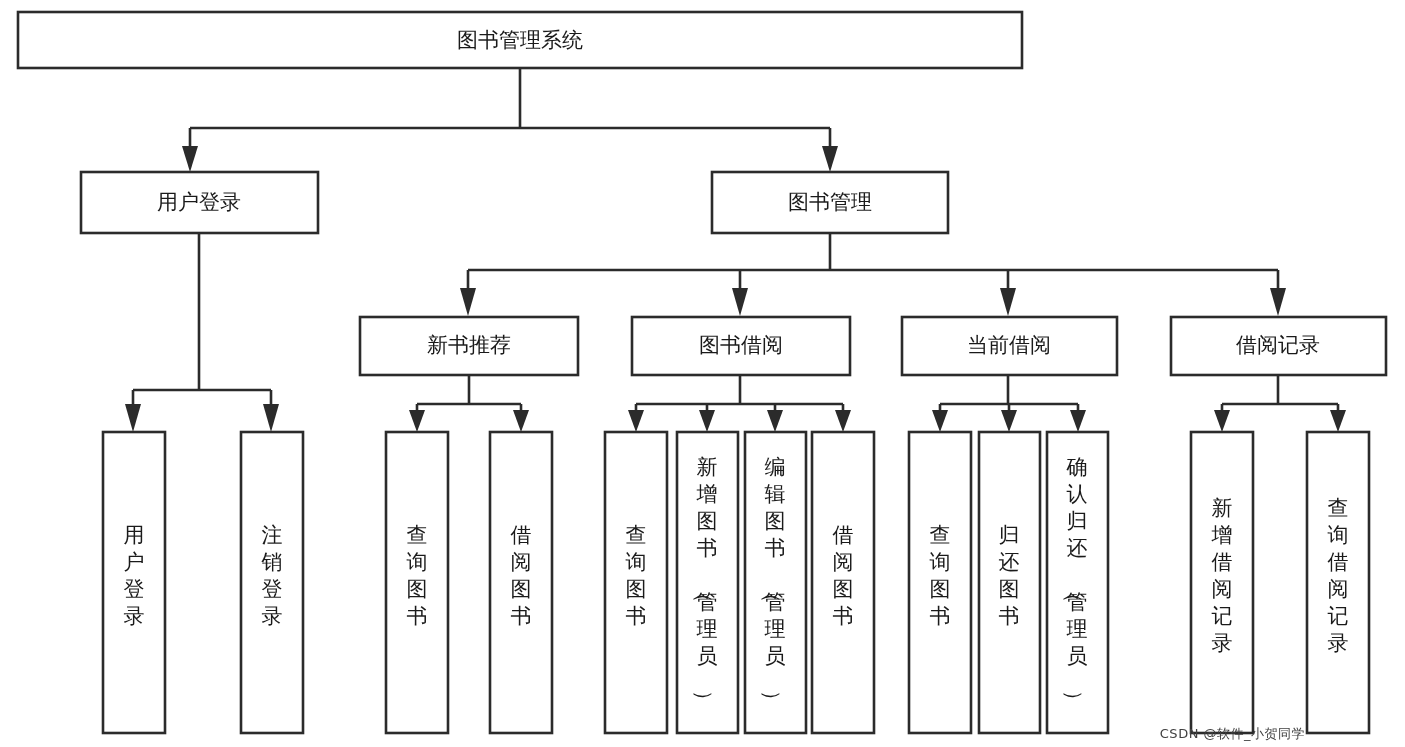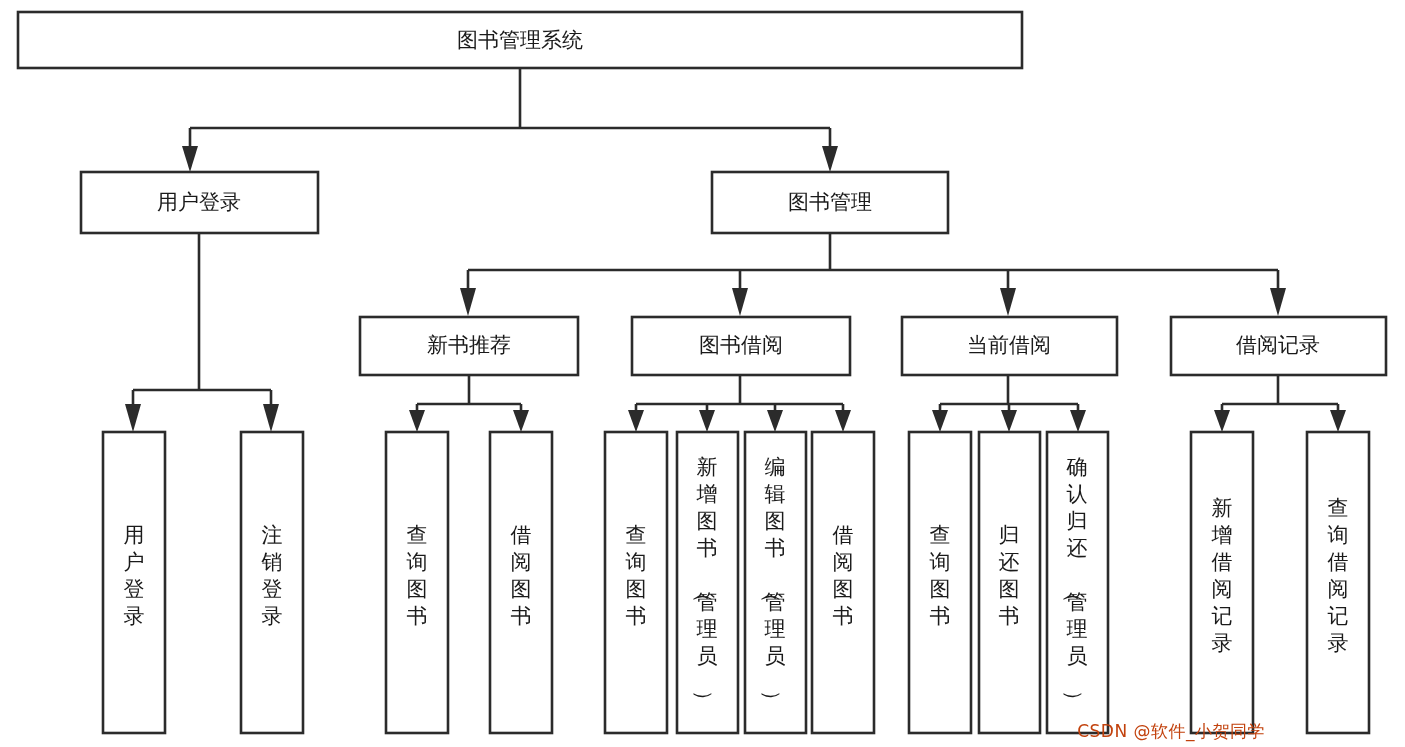--- a/index.html
+++ b/index.html
@@ -12,20 +12,21 @@
     height: 747px;
     font-family: "DejaVu Sans", "Liberation Sans", sans-serif;
     overflow: hidden;
     position: relative;
   }
   #diagram-root {
     position: relative;
     width: 1273px;
     height: 747px;
     background: #ffffff;
+    padding-left: 40px;
   }
   svg#tree-svg {
     position: absolute;
     left: 0;
     top: 0;
     width: 1405px;
     height: 747px;
     display: block;
   }
   .node-box {
@@ -54,22 +55,22 @@
   }
   .edge-arrow {
     fill: #2b2b2b;
     stroke: none;
   }
   .watermark {
     position: absolute;
     right: 8px;
     bottom: 4px;
     font-family: "DejaVu Sans", "Liberation Sans", sans-serif;
-    font-size: 17px;
-    color: #c2410c;
+    font-size: 13px;
+    color: #404040;
     white-space: nowrap;
     pointer-events: none;
     letter-spacing: 0.5px;
   }
 </style>
 </head>
 <body>
 
 <div id="diagram-root">
 

